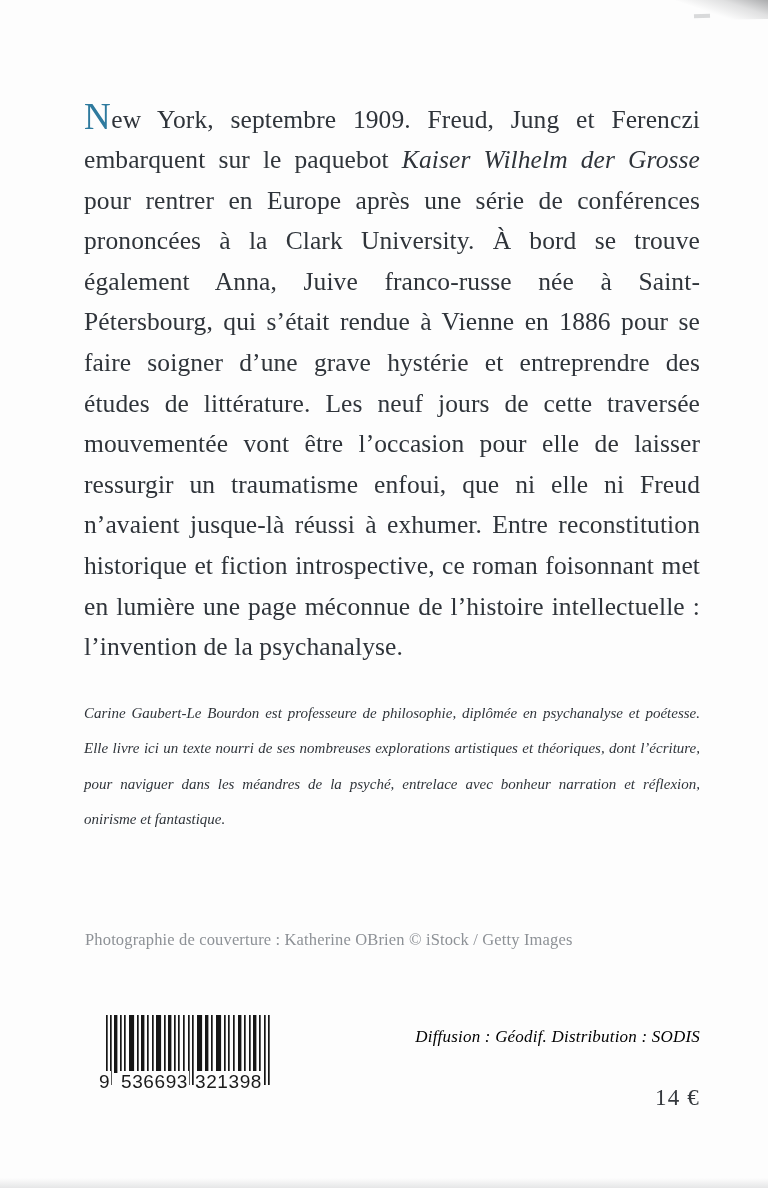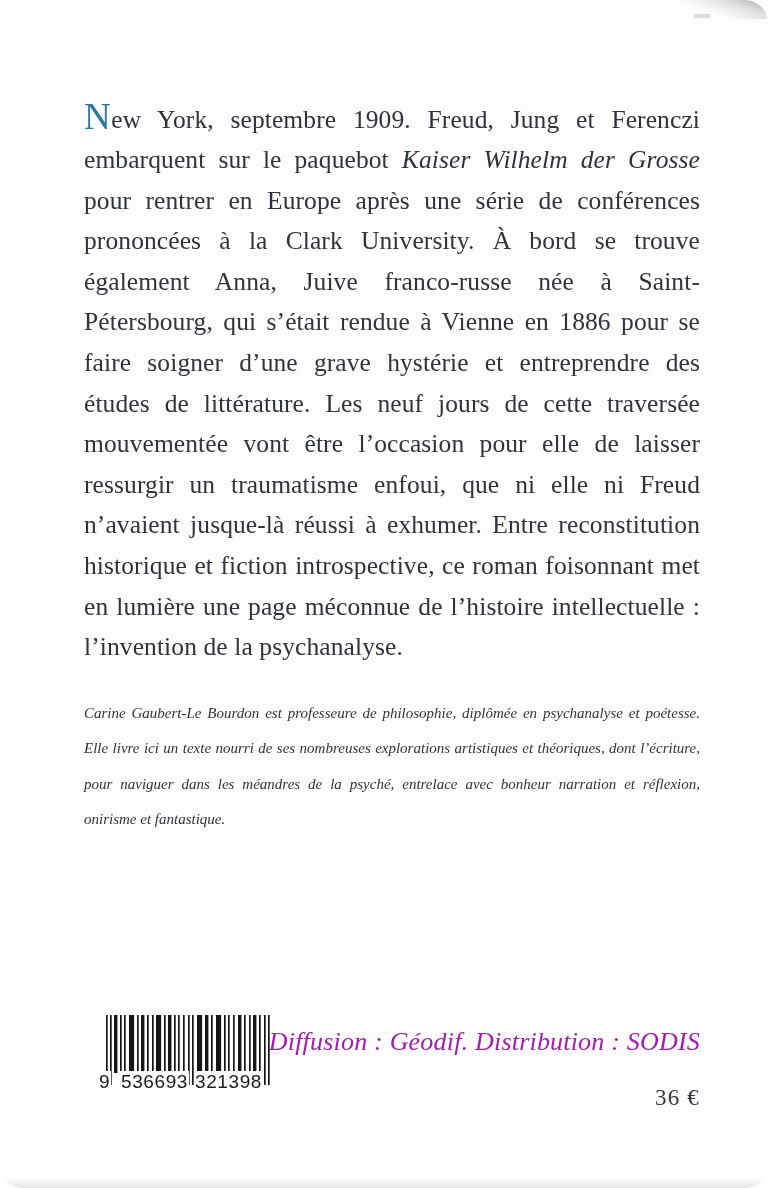--- a/index.html
+++ b/index.html
@@ -9,21 +9,20 @@
     background: #ffffff;
   }
   .page {
     position: relative;
     width: 768px;
     height: 1188px;
     margin: 0 auto;
     background: #fdfdfd;
     overflow: hidden;
     font-family: "Liberation Serif", "DejaVu Serif", serif;
-    border-radius: 23px;
     -webkit-font-smoothing: antialiased;
   }
 
   
   .scan-edge {
     position: absolute;
     top: -6px;
     right: -10px;
     width: 120px;
     height: 26px;
@@ -139,23 +138,23 @@
     padding: 0 1px;
   }
   .bc-d0 { left: 0px; }
   .bc-d1 { left: 22px; }
   .bc-d2 { left: 96px; }
 
   .distribution {
     position: absolute;
     right: 68px;
     top: 22px;
-    color: #a21caf;
+    color: #000000;
     font-style: italic;
-    font-size: 26px;
+    font-size: 17px;
     letter-spacing: 0.2px;
     white-space: nowrap;
   }
   .price {
     position: absolute;
     right: 68px;
     top: 80px;
     color: #34383d;
     font-size: 23px;
     letter-spacing: 1.2px;
@@ -168,20 +167,21 @@
 <div class="page">
 
   <div class="scan-edge"></div>
   <div class="scan-speck"></div>
   <div class="scan-bottom"></div>
 
   <p class="blurb"><span class="dropcap">N</span><span>ew York, septembre 1909. Freud, Jung et Ferenczi embarquent sur le paquebot </span><span class="ital">Kaiser Wilhelm der Grosse</span><span> pour rentrer en Europe après une série de conférences prononcées à la Clark University. À bord se trouve également Anna, Juive franco-russe née à Saint-Pétersbourg, qui s’était rendue à Vienne en 1886 pour se faire soigner d’une grave hystérie et entreprendre des études de littérature. Les neuf jours de cette traversée mouvementée vont être l’occasion pour elle de laisser ressurgir un traumatisme enfoui, que ni elle ni Freud n’avaient jusque-là réussi à exhumer. Entre reconstitution historique et fiction introspective, ce roman foisonnant met en lumière une page méconnue de l’histoire intellectuelle : l’invention de la psychanalyse.</span></p>
 
   <p class="author-note">Carine Gaubert-Le Bourdon est professeure de philosophie, diplômée en psychanalyse et poétesse. Elle livre ici un texte nourri de ses nombreuses explorations artistiques et théoriques, dont l’écriture, pour naviguer dans les méandres de la psyché, entrelace avec bonheur narration et réflexion, onirisme et fantastique.</p>
 
+  <p class="photo-credit">Photographie de couverture : Katherine OBrien © iStock / Getty Images</p>
 
   <div class="footer">
 
     <div class="barcode">
       <svg class="barcode-bars" viewBox="0 0 174 72" preserveAspectRatio="none" aria-hidden="true">
         <rect x="0" y="0" width="174" height="72" fill="#fdfdfd"></rect>
         <g fill="#161616">
 
           <rect x="8" y="2" width="1.7" height="70"></rect>
           <rect x="12" y="2" width="1.7" height="70"></rect>
@@ -222,16 +222,16 @@
         </g>
       </svg>
       <div class="barcode-digits">
         <span class="bc-d0">9</span>
         <span class="bc-d1">536693</span>
         <span class="bc-d2">321398</span>
       </div>
     </div>
 
     <div class="distribution">Diffusion : Géodif. Distribution : SODIS</div>
-    <div class="price">36 €</div>
+    <div class="price">14 €</div>
 
   </div>
 </div>
 
 </body></html>

